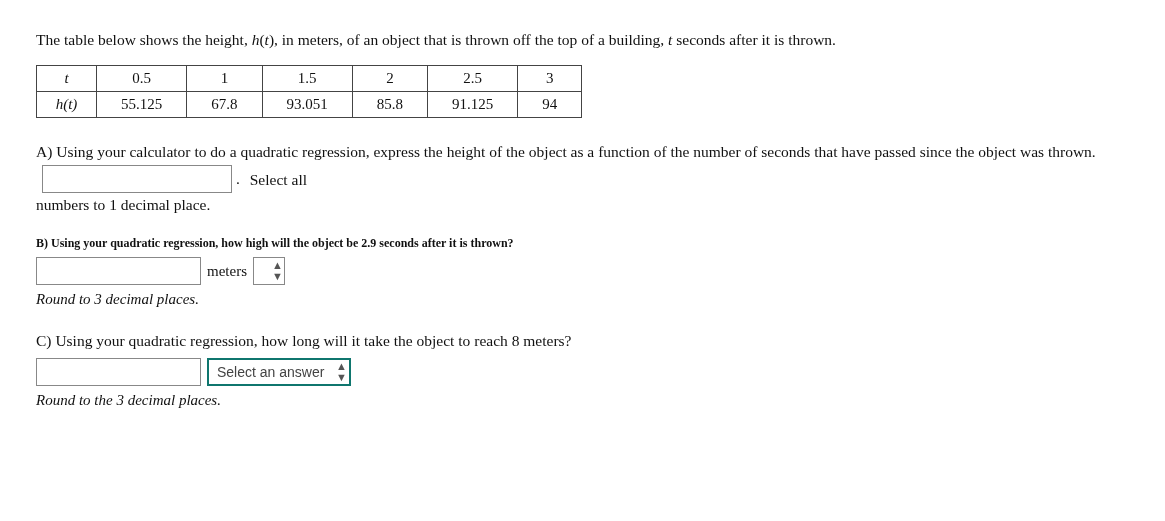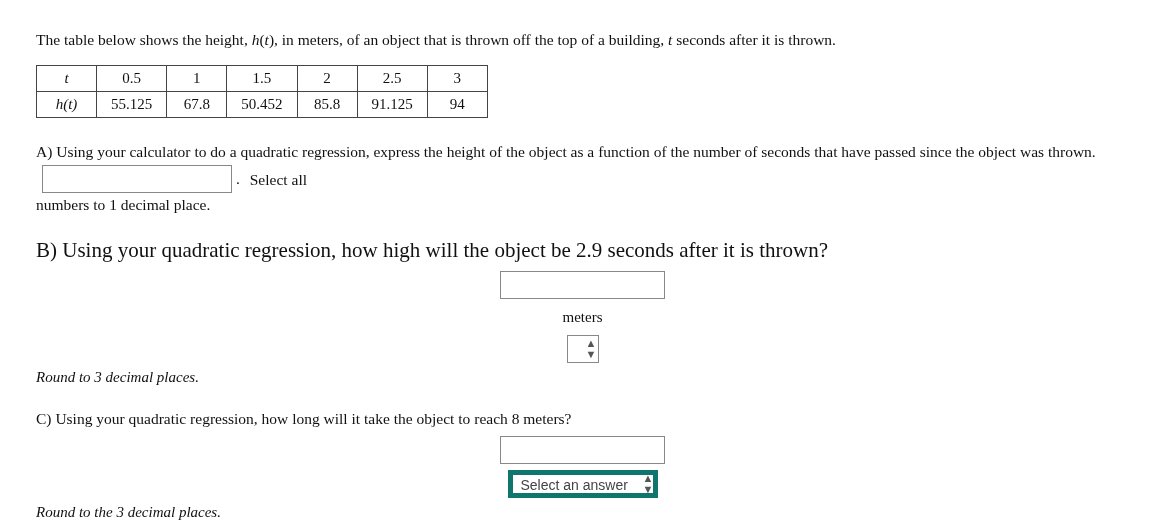--- a/index.html
+++ b/index.html
@@ -29,21 +29,21 @@
       margin-bottom: 22px;
     }
 
     table {
       border-collapse: collapse;
       font-size: 15px;
     }
 
     table td {
       border: 1px solid #444;
-      padding: 4px 14px;
+      padding: 4px 24px;
       text-align: center;
       min-width: 60px;
     }
 
     table td.label-cell {
       font-style: italic;
       text-align: center;
       padding: 4px 10px;
     }
 
@@ -53,21 +53,20 @@
       line-height: 1.6;
     }
 
     .answer-row {
       display: flex;
       align-items: center;
       gap: 6px;
       margin-top: 4px;
       margin-bottom: 2px;
       flex-wrap: wrap;
-      flex-direction: column;
     }
 
     .answer-input {
       border: 1px solid #888;
       height: 28px;
       width: 190px;
       padding: 2px 6px;
       font-size: 15px;
       background: #fff;
       outline: none;
@@ -144,21 +143,21 @@
       <td>1</td>
       <td>1.5</td>
       <td>2</td>
       <td>2.5</td>
       <td>3</td>
     </tr>
     <tr>
       <td class="label-cell"><em>h</em>(<em>t</em>)</td>
       <td>55.125</td>
       <td>67.8</td>
-      <td>50.452</td>
+      <td>93.051</td>
       <td>85.8</td>
       <td>91.125</td>
       <td>94</td>
     </tr>
   </tbody>
     </table>
 </div>
 
 <div class="section part-a-block">
   <div style="font-size:15.5px; line-height:1.6;">
@@ -169,21 +168,21 @@
       <span style="margin-left:4px;">.</span>
     </span>
     <span>Select all</span>
   </div>
   <div style="font-size:15.5px; line-height:1.6;">
     <span>numbers to 1 decimal place.</span>
   </div>
 </div>
 
 <div class="section">
-  <div style="font-size:21px; line-height:1.6;">
+  <div style="font-size:12px; line-height:1.6;font-weight:bold;">
     <span>B)</span>
     <span> Using your quadratic regression, how high will the object be 2.9 seconds after it is thrown?</span>
   </div>
   <div class="answer-row">
     <input class="answer-input-small" type="text" value="" style="">
     <span class="unit-label">meters</span>
     <div class="select-wrapper">
       <select style="width:30px; color:transparent; background:#fff; border:1px solid #888; height:28px; cursor:pointer;">
         <option></option>
       </select>
@@ -194,21 +193,21 @@
 </div>
 
 <div class="section">
   <div style="font-size:15.5px; line-height:1.6;">
     <span>C)</span>
     <span> Using your quadratic regression, how long will it take the object to reach 8 meters?</span>
   </div>
   <div class="answer-row">
     <input class="answer-input-small" type="text" value="" style="">
     <div class="select-wrapper">
-      <select style="padding: 2px 24px 2px 8px; height:28px; border:5px solid #0f766e; background:#fff; font-size:14px; color:#444; cursor:pointer; appearance:none; -webkit-appearance:none;">
+      <select style="padding: 2px 24px 2px 8px; height:28px; border:2px solid #0f766e; background:#fff; font-size:14px; color:#444; cursor:pointer; appearance:none; -webkit-appearance:none;">
         <option>Select an answer</option>
         <option>seconds</option>
         <option>minutes</option>
         <option>meters</option>
       </select>
       <span class="select-arrow" style="right:4px; font-size:11px;">▲<br>▼</span>
     </div>
   </div>
   <em class="round-note">Round to the 3 decimal places.</em>
 </div>

